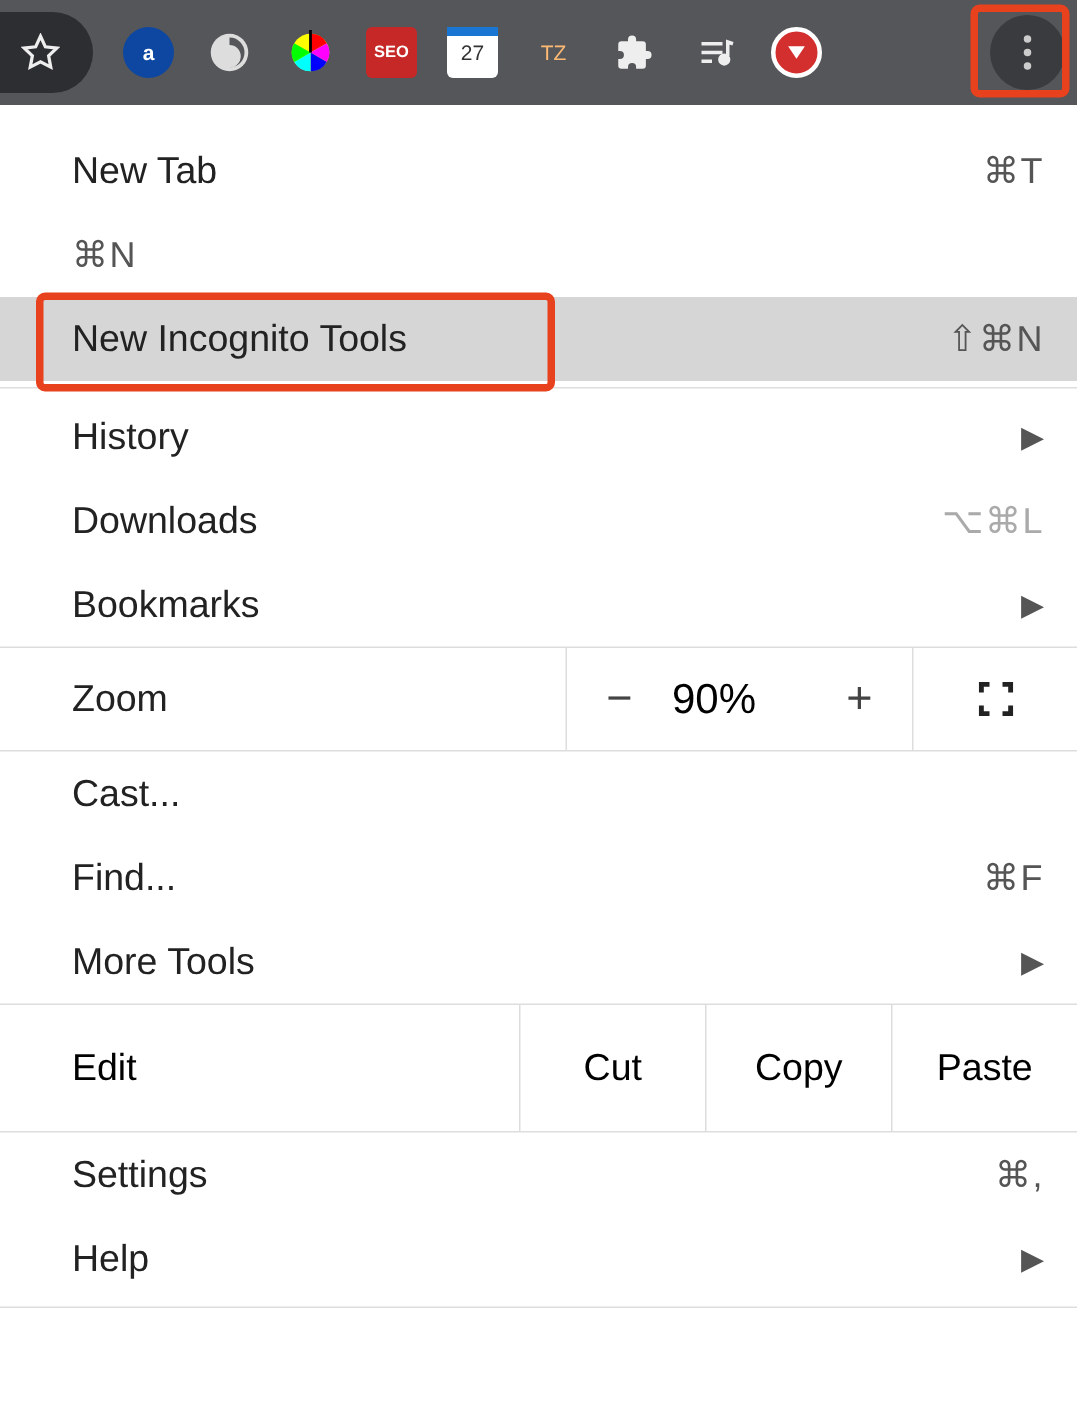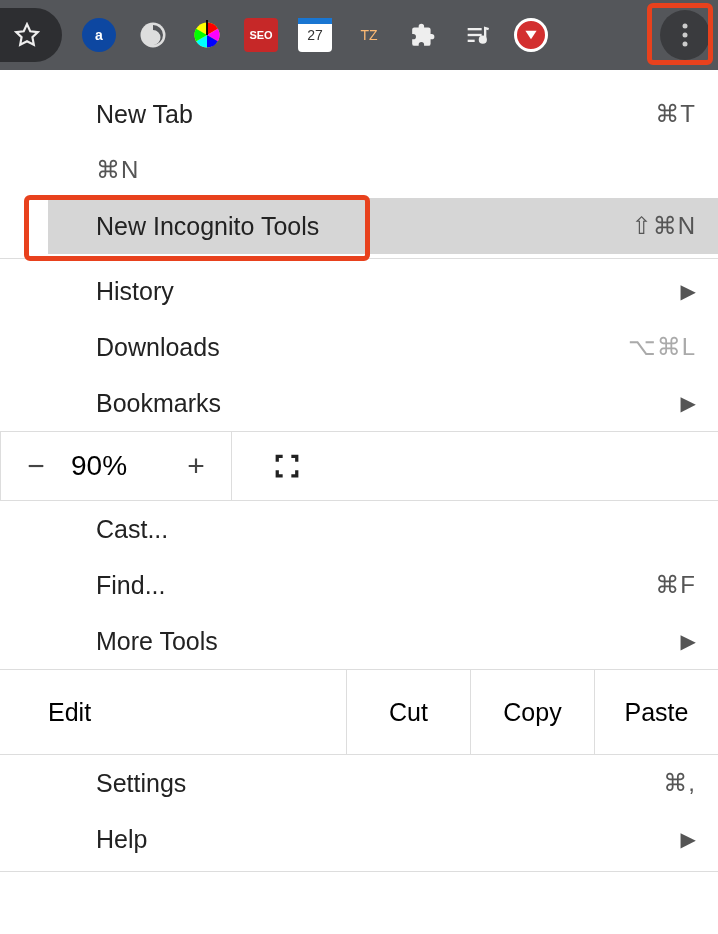--- a/index.html
+++ b/index.html
@@ -76,21 +76,20 @@
   }
   .menu-item {
     display:flex;
     align-items:center;
     padding: 0 22px 0 48px;
     height:56px;
     font-size:25px;
     color:#222;
     justify-content:space-between;
     cursor:pointer;
-    margin-left:48px;
   }
   .menu-item.hover { background:#d6d6d6; }
   .shortcut { color:#555; font-size:24px; letter-spacing:1px;}
   .shortcut.dim { color:#aaa;}
   .submenu-arrow { color:#555; font-size:20px;}
   .divider { height:1px; background:#ddd; margin:4px 0;}
   .zoom-row {
     display:flex;
     align-items:center;
     height:70px;
@@ -212,20 +211,21 @@
   <div class="menu-item">
     <span>Downloads</span>
     <span class="shortcut dim">⌥⌘L</span>
   </div>
   <div class="menu-item">
     <span>Bookmarks</span>
     <span class="submenu-arrow">▶</span>
   </div>
 
   <div class="zoom-row">
+    <div class="zoom-label">Zoom</div>
     <div class="zoom-controls">
       <div class="zoom-btn">−</div>
       <div class="zoom-val">90%</div>
       <div class="zoom-btn">+</div>
     </div>
     <div class="fullscreen-btn">
       <svg width="26" height="26" viewBox="0 0 24 24" fill="none" stroke="#222" stroke-width="3">
           <path d="M3 8V3h5M21 8V3h-5M3 16v5h5M21 16v5h-5"></path>
         </svg>
     </div>

